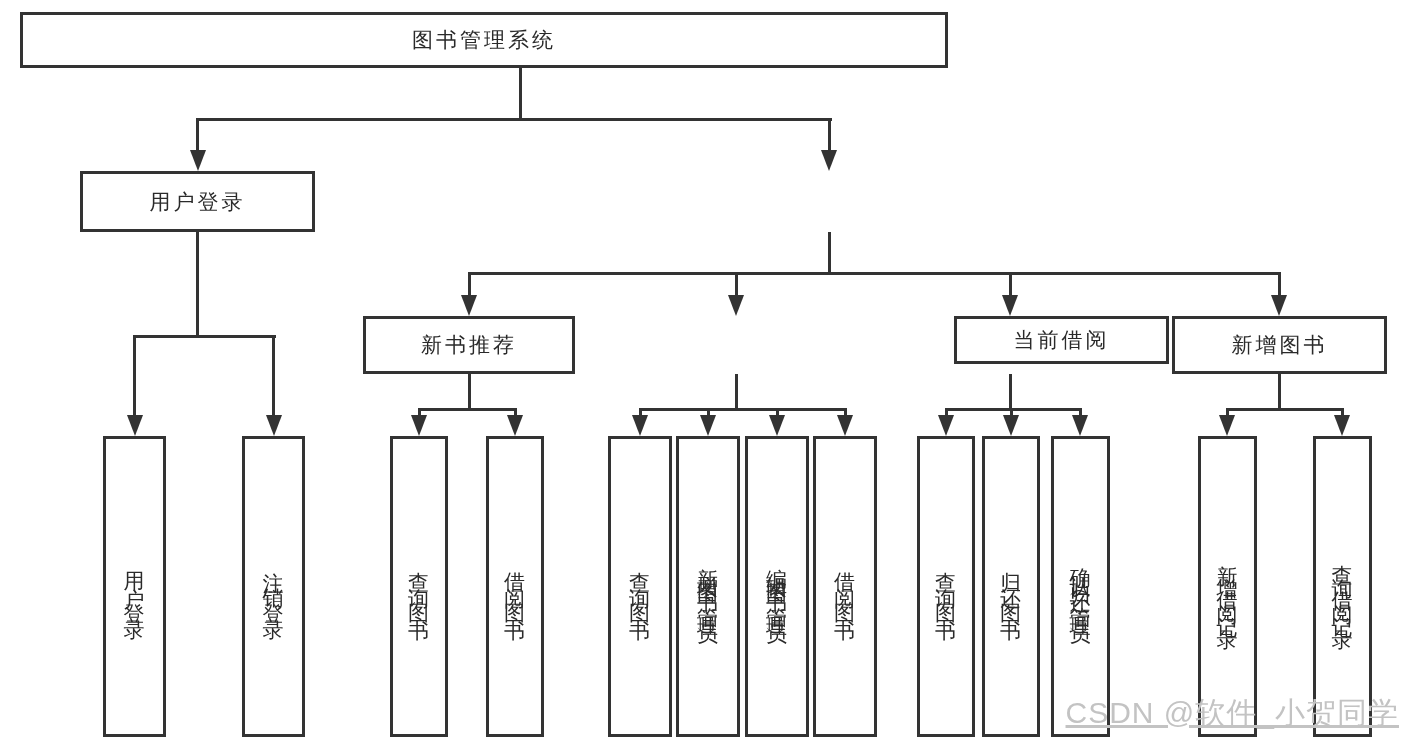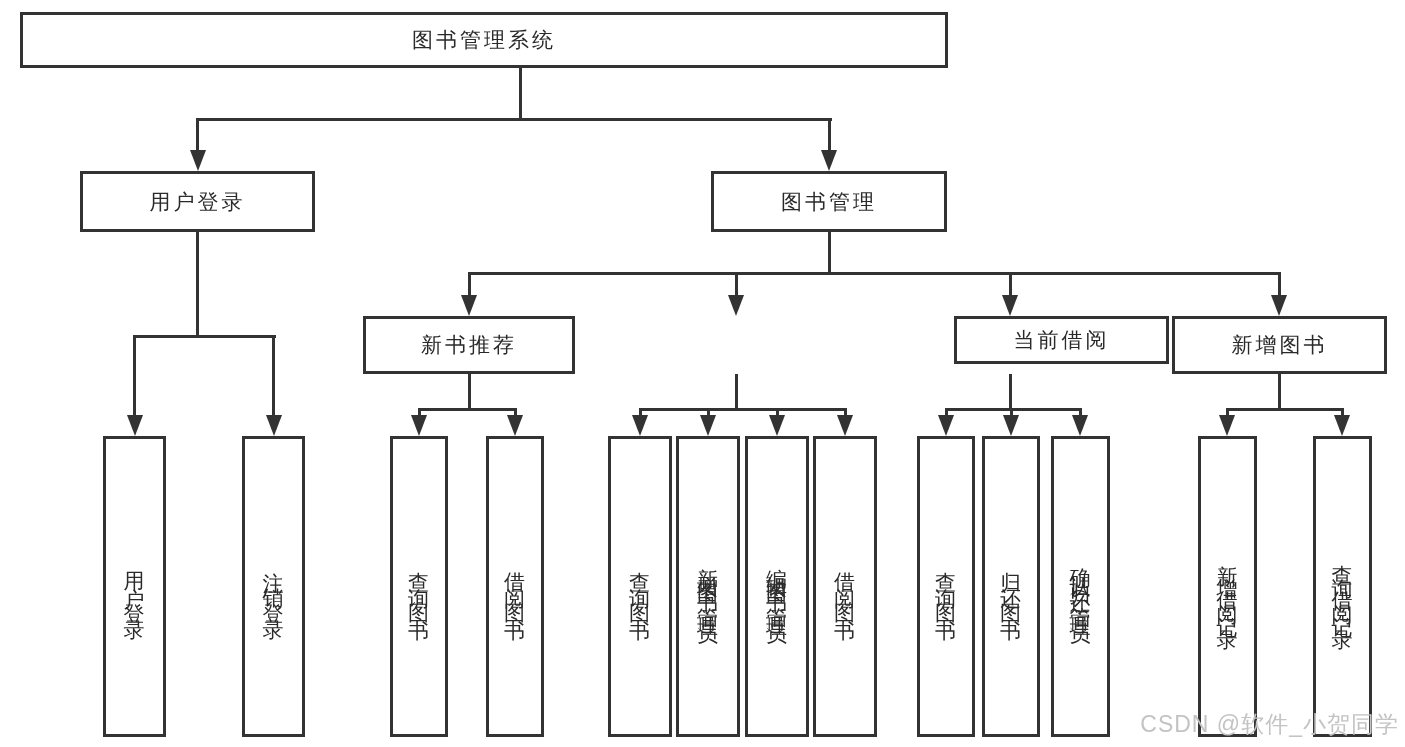--- a/index.html
+++ b/index.html
@@ -25,34 +25,33 @@
   .leaf.tight { letter-spacing:8px;  }
   .vline, .hline { position:absolute; background:var(--line,#333333); }
   .vline { width:3px; }
   .hline { height:3px; }
   .arrow {
     position:absolute; width:0; height:0;
     border-left:8px solid transparent; border-right:8px solid transparent;
     border-top:21px solid var(--line,#333333);
   }
   .watermark {
-    position:absolute; right:6px; bottom:7px;
-    font-size:23px; letter-spacing:1px;
-    color:var(--wm,#c3c3c3); z-index:5;
+    position:absolute; right:6px; bottom:13px;
+    font-size:30px; letter-spacing:1px;
+    color:var(--wm,#c3c3c3); z-index:5;text-decoration:underline;
   }
 </style>
 </head>
 <body>
 
 <div class="canvas" style="--line: #333333; --text: #2a2a2a; --bg: #ffffff; --wm: #c3c3c3;">
 
   <div class="box" style="left:20px;top:12px;width:928px;height:56px">图书管理系统</div>
 
   <div class="box" style="left:80px;top:171px;width:235px;height:61px">用户登录</div>
-  <div class="box" style="left:711px;top:171px;width:236px;height:61px">图书管理</div>
 
   <div class="box" style="left:363px;top:316px;width:212px;height:58px">新书推荐</div>
   <div class="box" style="left:954px;top:316px;width:215px;height:48px">当前借阅</div>
   <div class="box" style="left:1172px;top:316px;width:215px;height:58px">新增图书</div>
 
   <div class="leaf" style="left:103px;width:63px">用户登录</div>
   <div class="leaf" style="left:242px;width:63px">注销登录</div>
 
   <div class="leaf" style="left:390px;width:58px">查询图书</div>
   <div class="leaf" style="left:486px;width:58px">借阅图书</div>

